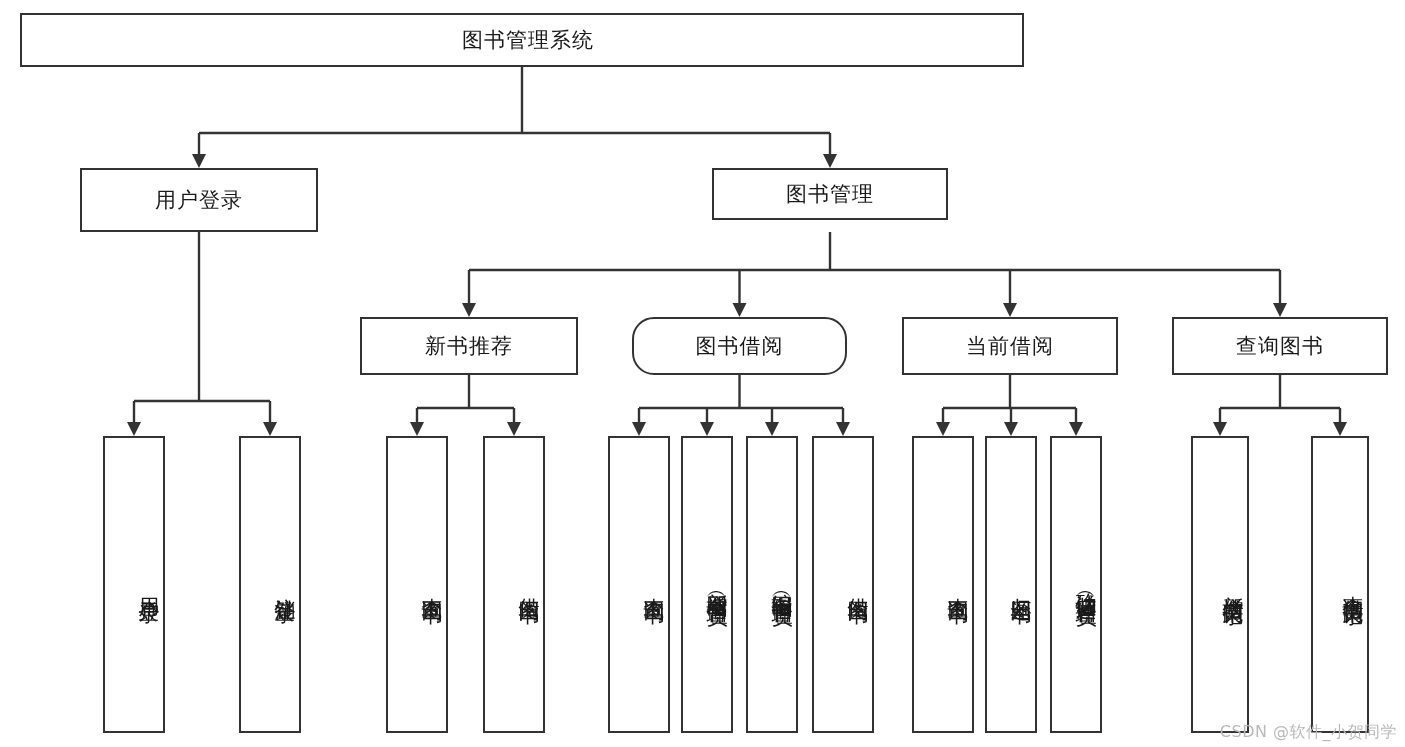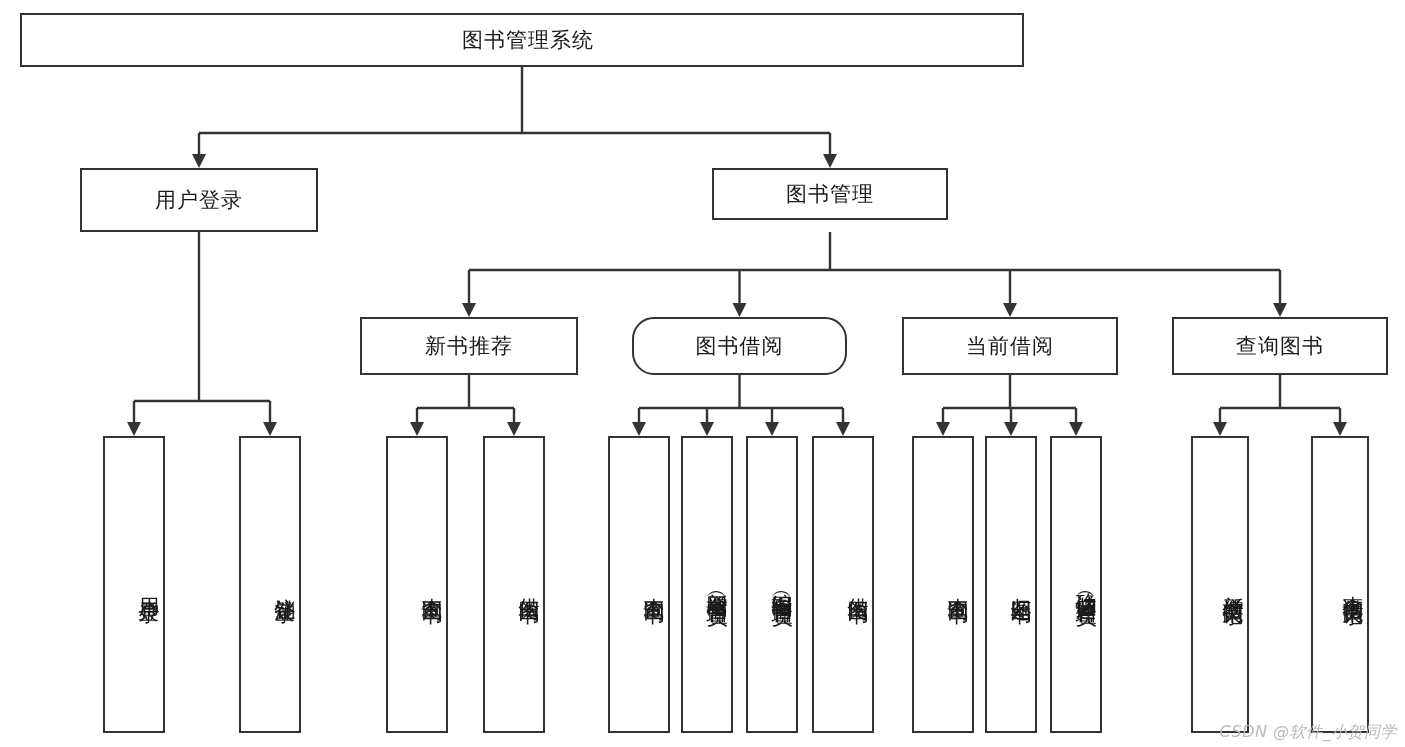--- a/index.html
+++ b/index.html
@@ -7,21 +7,21 @@
        font-family:"DejaVu Sans","Liberation Sans",sans-serif;}
   #canvas{position:absolute;inset:0;width:1405px;height:747px;}
   .node{position:absolute;box-sizing:border-box;background:#ffffff;
         border:2px solid #333333;display:flex;align-items:center;
         justify-content:center;color:#1a1a1a;}
   .node.h{font-size:21px;letter-spacing:1px;}
   .node.v{writing-mode:vertical-rl;text-orientation:upright;
           font-size:21px;letter-spacing:2px;line-height:1.15;
           padding:10px 2px;align-items:flex-start;justify-content:center;}
   .wm{position:absolute;right:8px;bottom:4px;font-size:16px;color:#b9b9b9;
-      letter-spacing:.5px;white-space:nowrap;font-style:italic;}
+      letter-spacing:.5px;white-space:nowrap;}
   svg line,svg path{stroke:#333333;stroke-width:2.4;fill:none;}
   svg polygon{fill:#333333;}
 </style>
 </head>
 <body>
 
 <div id="canvas-root">
 
   <svg id="canvas" viewBox="0 0 1405 747" xmlns="http://www.w3.org/2000/svg">
       <line x1="522" y1="67" x2="522" y2="133"></line>

